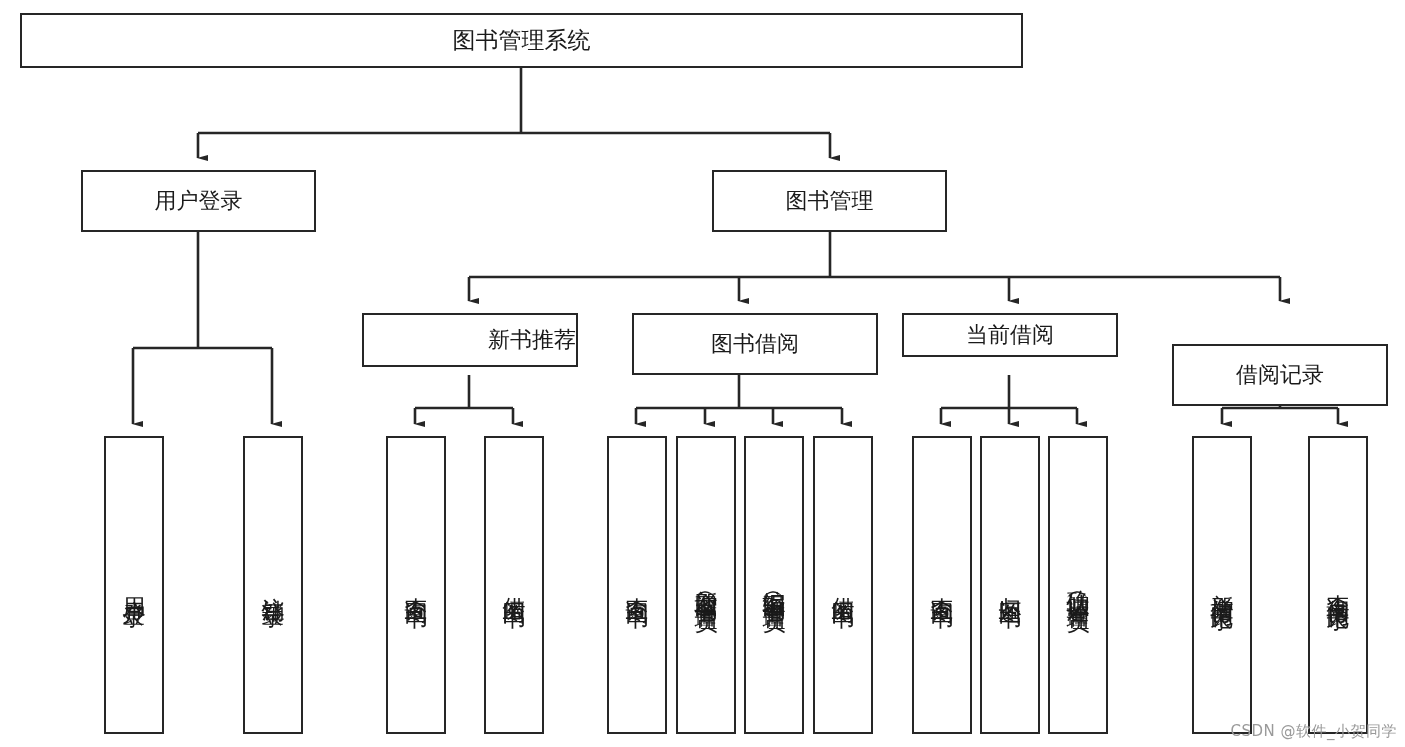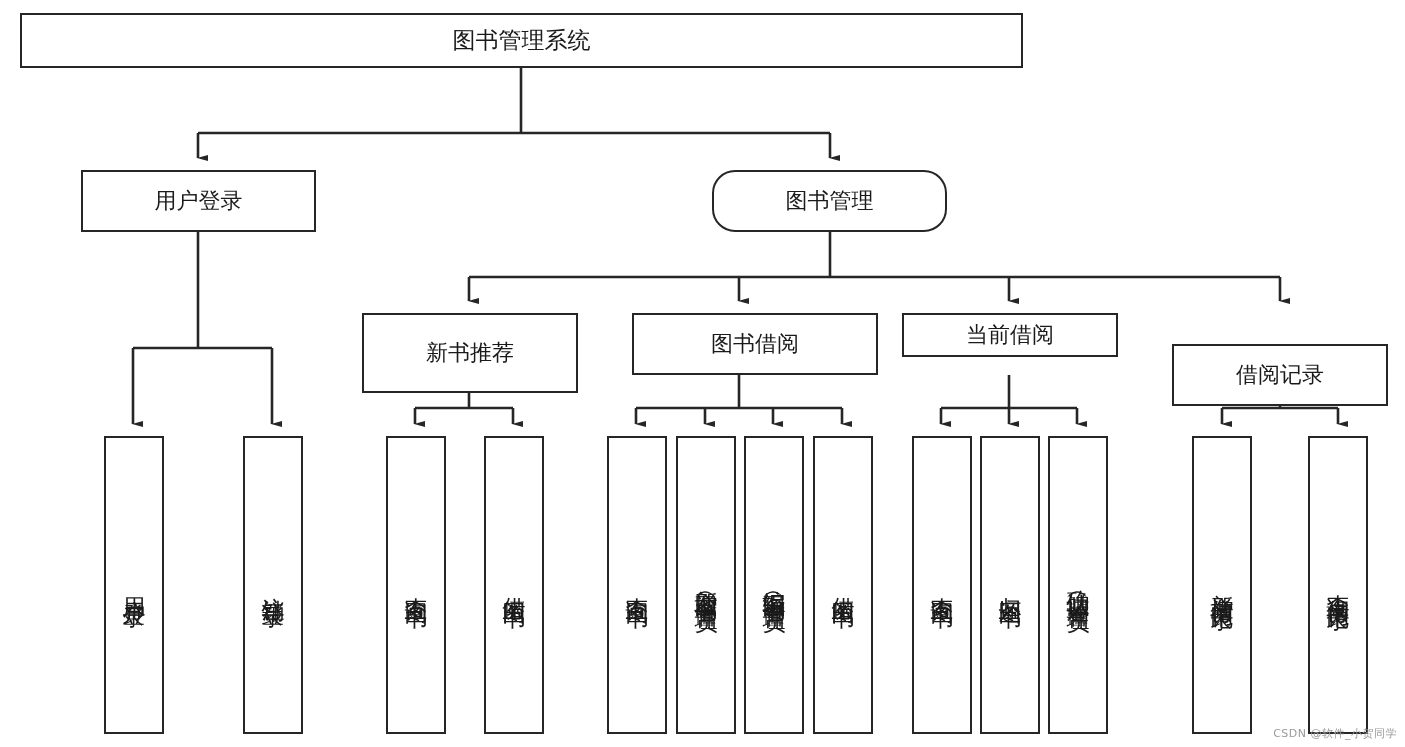--- a/index.html
+++ b/index.html
@@ -36,21 +36,21 @@
     text-orientation:upright;
     font-size:23px;
     letter-spacing:3px;
     line-height:1;
     white-space:nowrap;
   }
   #watermark{
     position:absolute;
     right:8px;
     bottom:6px;
-    font-size:11px;
+    font-size:15px;
     color:#9a9a9a;
     letter-spacing:0.5px;
     white-space:nowrap;
     pointer-events:none;
   }
 </style>
 </head>
 <body>
 
 <div id="diagram-root">
@@ -109,25 +109,25 @@
     </g>
   </svg>
 
   <div class="node horiz root" style="left:20px;top:13px;width:1003px;height:55px;">
     <span class="lbl">图书管理系统</span>
   </div>
 
   <div class="node horiz" style="left:81px;top:170px;width:235px;height:62px;">
     <span class="lbl">用户登录</span>
   </div>
-  <div class="node horiz" style="left:712px;top:170px;width:235px;height:62px;border-radius:23px;">
+  <div class="node horiz" style="left:712px;top:170px;width:235px;height:62px;">
     <span class="lbl">图书管理</span>
   </div>
 
-  <div class="node horiz" style="left:362px;top:313px;width:216px;height:80px;">
+  <div class="node horiz" style="left:362px;top:313px;width:216px;height:54px;justify-content:flex-end;">
     <span class="lbl">新书推荐</span>
   </div>
   <div class="node horiz" style="left:632px;top:313px;width:246px;height:62px;">
     <span class="lbl">图书借阅</span>
   </div>
   <div class="node horiz" style="left:902px;top:313px;width:216px;height:44px;">
     <span class="lbl">当前借阅</span>
   </div>
   <div class="node horiz" style="left:1172px;top:313px;width:216px;height:62px;margin-top:31px;">
     <span class="lbl">借阅记录</span>

